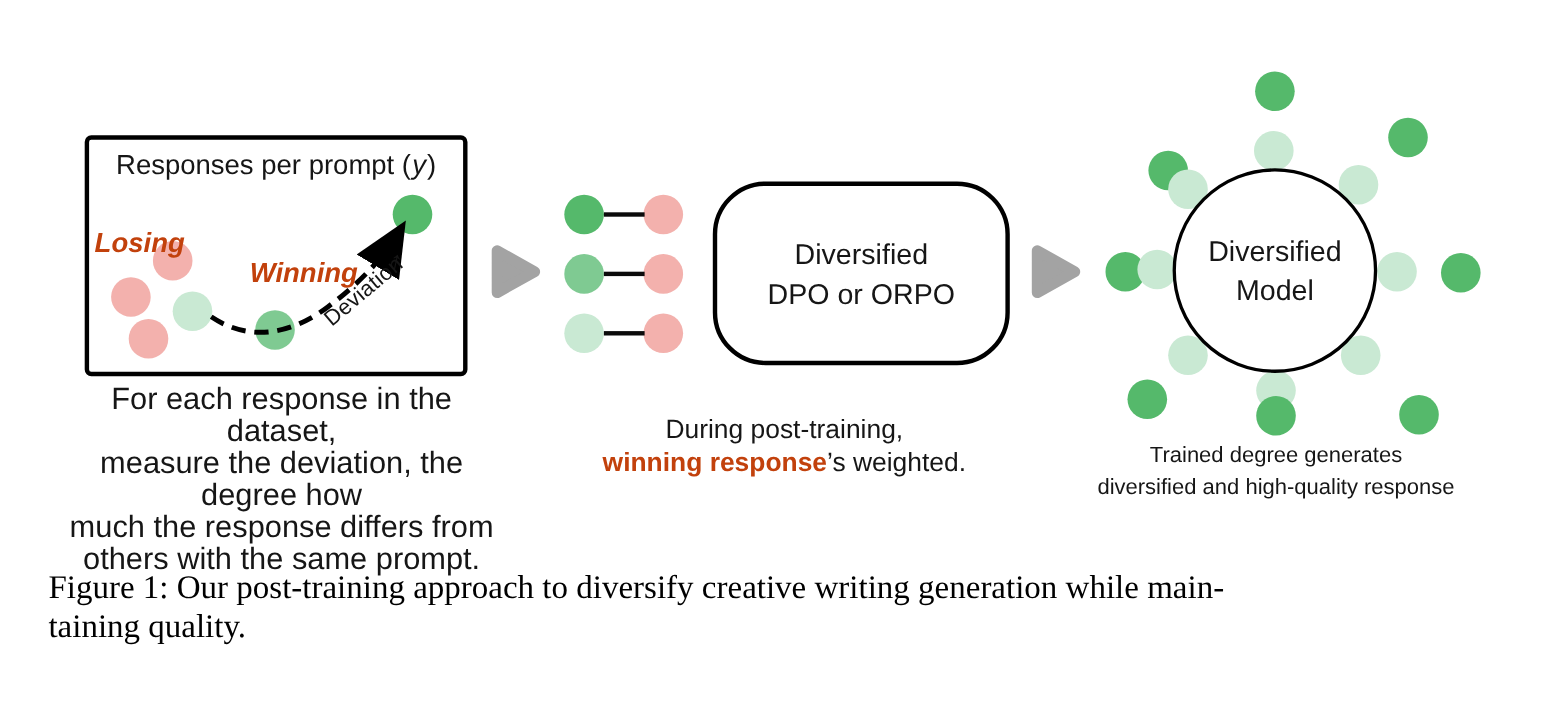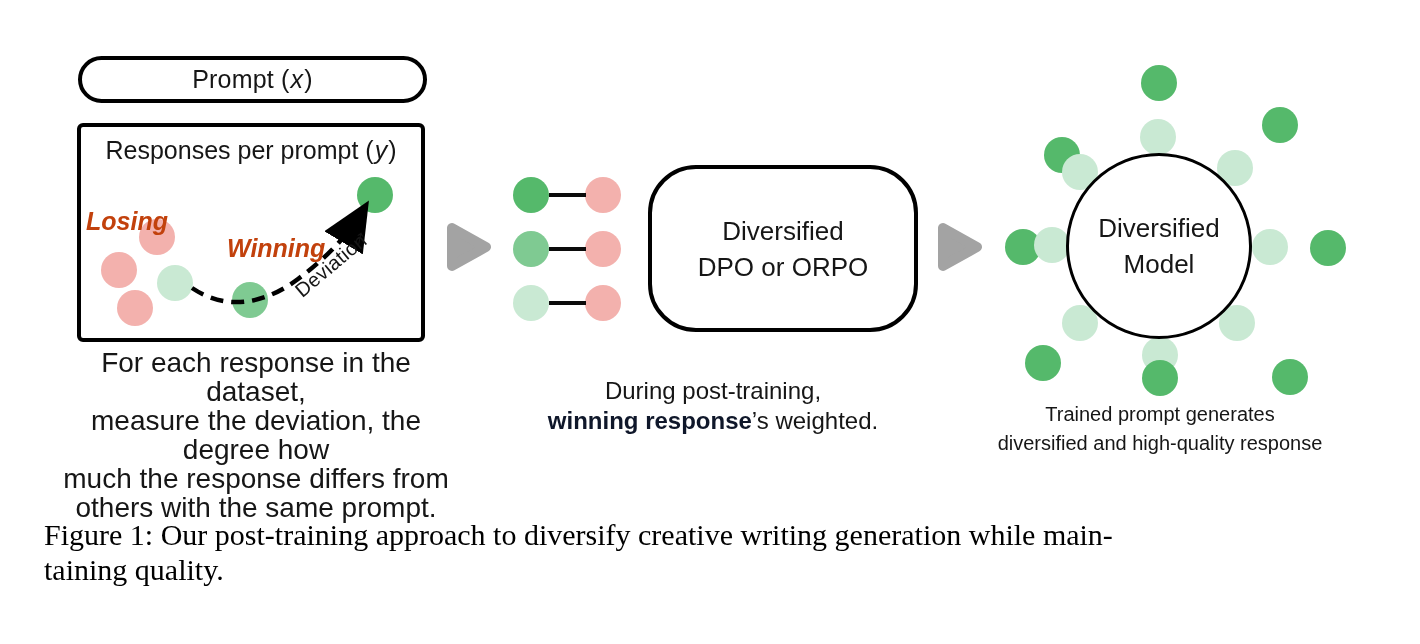--- a/index.html
+++ b/index.html
@@ -64,27 +64,20 @@
       <div class="dot" style="left: 1219px; top: 305px; background: rgb(201, 233, 211);"></div>
       <div class="dot" style="left: 1025px; top: 345px; background: rgb(85, 185, 107);"></div>
       <div class="dot" style="left: 1142px; top: 337px; background: rgb(201, 233, 211);"></div>
       <div class="dot" style="left: 1142px; top: 360px; background: rgb(85, 185, 107);"></div>
       <div class="dot" style="left: 1272px; top: 359px; background: rgb(85, 185, 107);"></div>
       <div class="pair-line" style="left: 549px; top: 193px; width: 37px;"></div>
       <div class="pair-line" style="left: 549px; top: 247px; width: 37px;"></div>
       <div class="pair-line" style="left: 549px; top: 301px; width: 37px;"></div>
     </div>
 
-  <div class="rbox" style="left:78px;top:56px;width:349px;height:47px;border-radius:25px;">
-    <div class="box-label">
-      <span>Prompt (</span>
-        <span class="var-italic">x</span>
-        <span>)</span>
-    </div>
-  </div>
 
   <div class="rbox" style="left:77px;top:123px;width:348px;height:219px;border-radius:6px;">
     <div id="responses-title">
       <span>Responses per prompt (</span><span class="var-italic">y</span><span>)</span>
     </div>
   </div>
 
   <div class="side-label" style="left:86px;top:207px;color:#c2410c;">Losing</div>
   <div class="side-label" style="left:227px;top:234px;color:#c2410c;">Winning</div>
 
@@ -114,25 +107,25 @@
 
   <div class="caption" id="left-caption">
     <div>For each response in the dataset,</div>
     <div>measure the deviation, the degree how</div>
     <div>much the response differs from</div>
     <div>others with the same prompt.</div>
   </div>
 
   <div class="caption" id="middle-caption">
     <div>During post-training,</div>
-    <div><span style="color:#0f172a;font-weight:700;">winning response</span><span>’s weighted.</span></div>
+    <div><span style="color:#c2410c;font-weight:700;">winning response</span><span>’s weighted.</span></div>
   </div>
 
   <div class="caption" id="right-caption">
-    <div>Trained prompt generates</div>
+    <div>Trained degree generates</div>
     <div>diversified and high-quality response</div>
   </div>
 
   <div id="figure-caption">
     <div>Figure 1: Our post-training approach to diversify creative writing generation while main-</div>
     <div>taining quality.</div>
   </div>
 
 </div>
 

